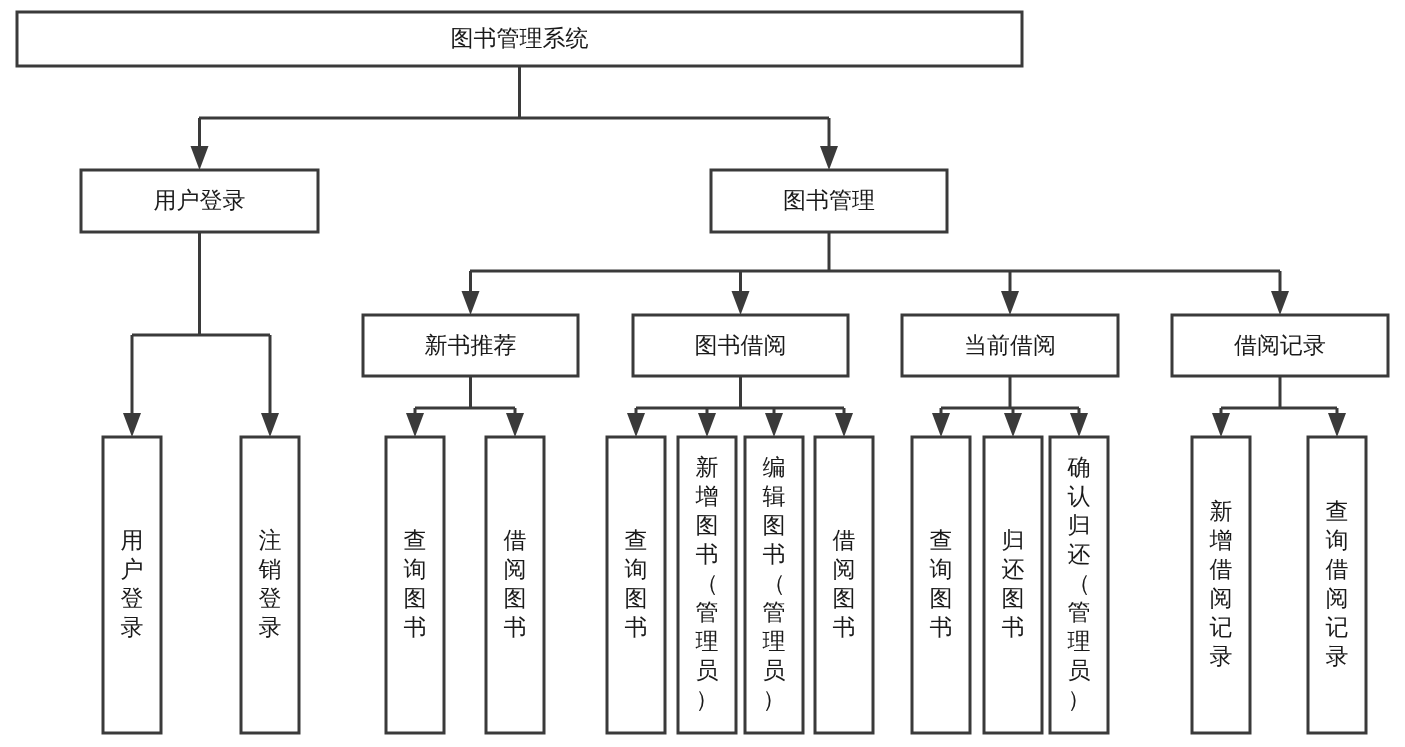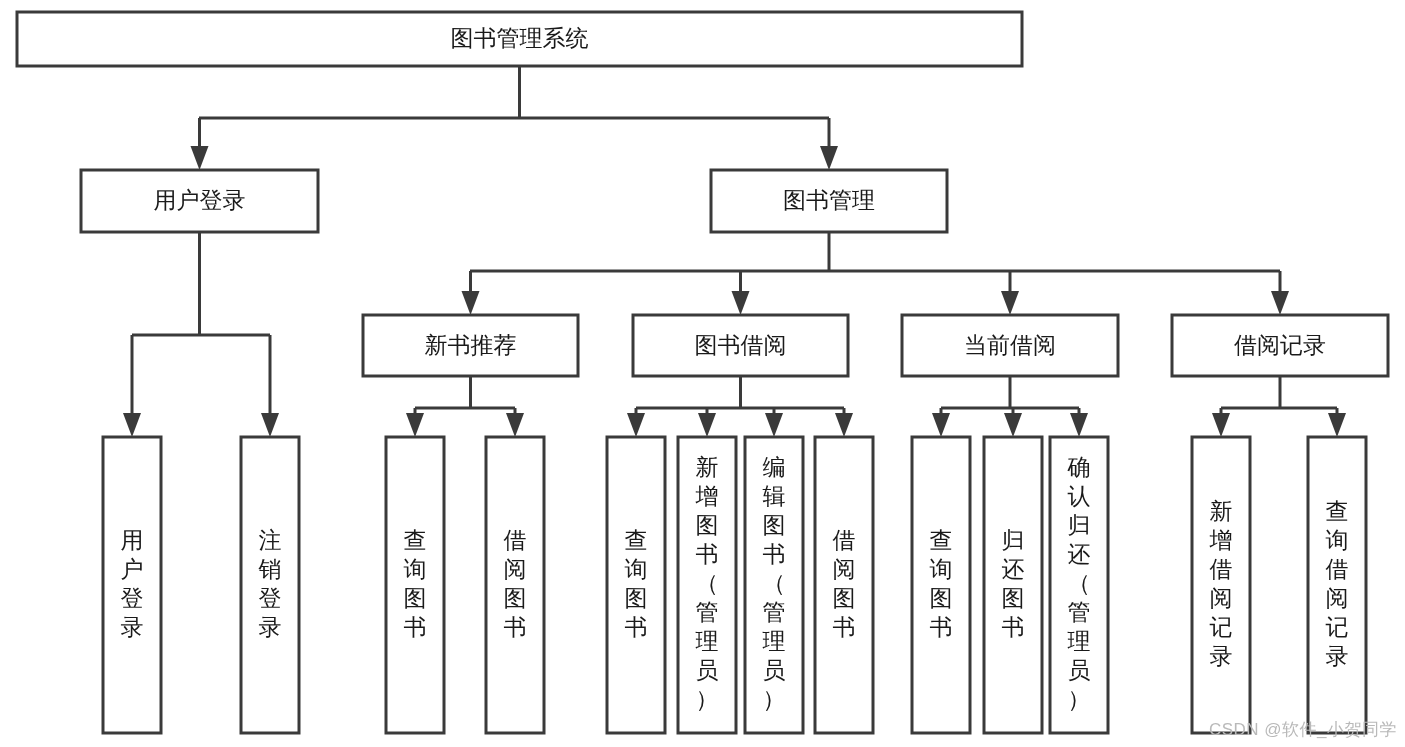--- a/index.html
+++ b/index.html
@@ -203,14 +203,13 @@
           <rect x="1192" y="437" width="58" height="296" class="node-box"></rect>
           <text x="1221" y="518.5" class="node-label-v"><tspan x="1221" dy="0">新</tspan><tspan x="1221" dy="29">增</tspan><tspan x="1221" dy="29">借</tspan><tspan x="1221" dy="29">阅</tspan><tspan x="1221" dy="29">记</tspan><tspan x="1221" dy="29">录</tspan></text>
         </g>
         <g>
           <rect x="1308" y="437" width="58" height="296" class="node-box"></rect>
           <text x="1337" y="518.5" class="node-label-v"><tspan x="1337" dy="0">查</tspan><tspan x="1337" dy="29">询</tspan><tspan x="1337" dy="29">借</tspan><tspan x="1337" dy="29">阅</tspan><tspan x="1337" dy="29">记</tspan><tspan x="1337" dy="29">录</tspan></text>
         </g>
       </g>
   </svg>
 
-  <div class="watermark">CSDN @软件_小贺同学</div>
 </div>
 
 </body></html>

